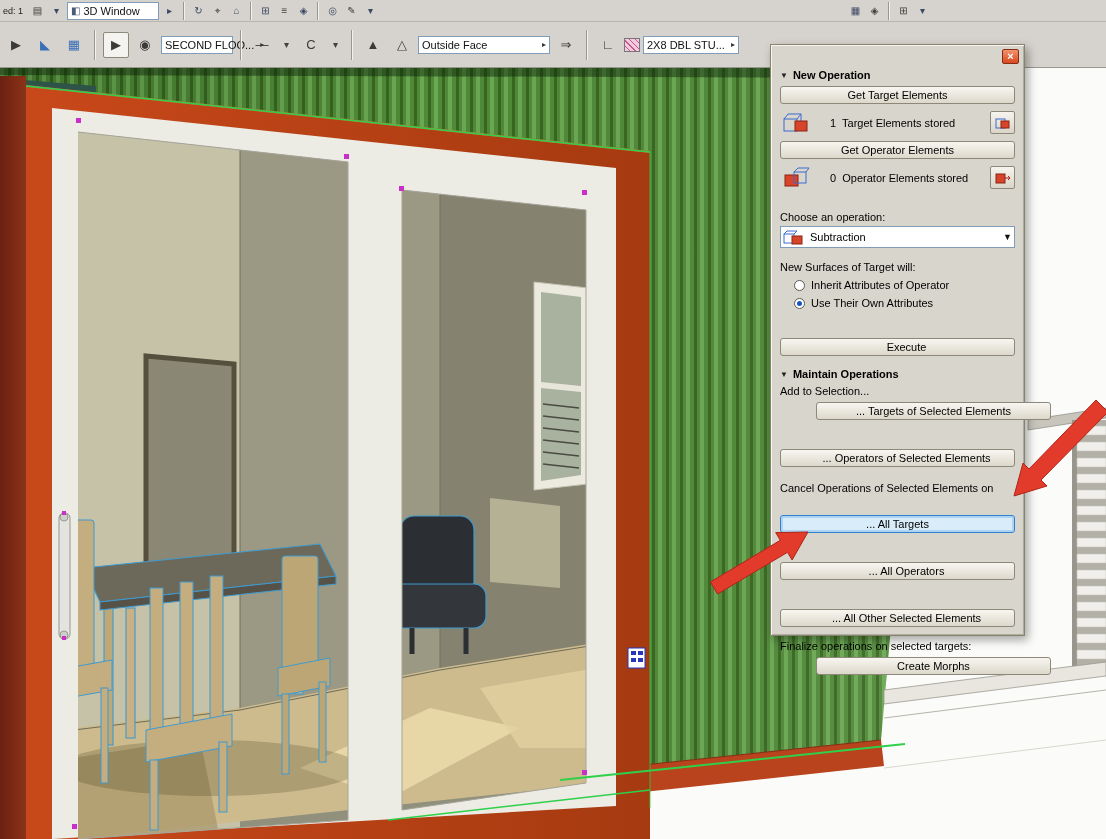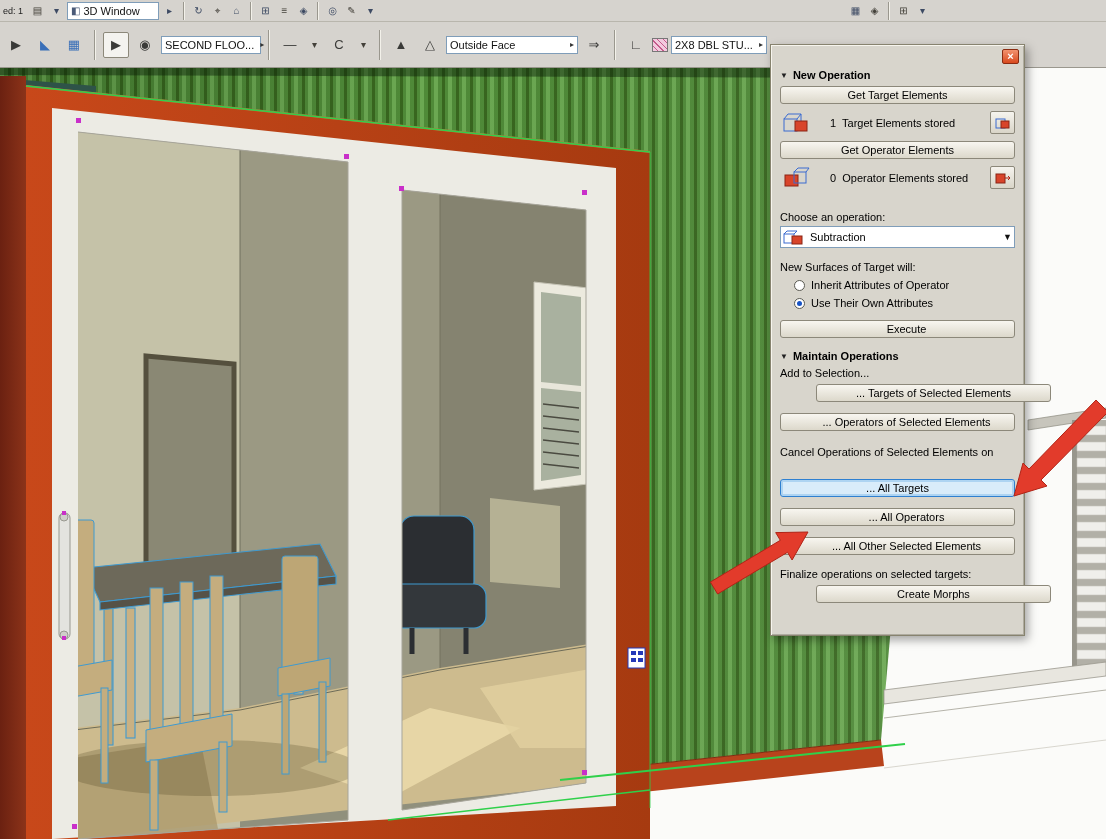--- a/index.html
+++ b/index.html
@@ -59,21 +59,21 @@
   .mini-btn { margin-left:auto; width:25px; height:23px; background:linear-gradient(#f6f4ee,#d9d5c8);
               border:1px solid #8c887a; border-radius:2px; display:flex; align-items:center; justify-content:center; }
   .plabel { margin-top:20px; }
   .dropdown { margin-top:3px; height:22px; background:#fff; border:1px solid #7f9db9;
               display:flex; align-items:center; gap:5px; padding:0 2px; }
   .dropdown .dcaret { margin-left:auto; font-size:9px; color:#111; }
   .radio-row { display:flex; align-items:center; gap:6px; margin:6px 0 0 14px; }
   .radio { width:11px; height:11px; border-radius:50%; border:1px solid #5a5a52; background:#fff; position:relative; }
   .radio.checked::after { content:""; position:absolute; left:2px; top:2px; width:5px; height:5px;
                           border-radius:50%; background:#1753c4; }
-  .mt3{margin-top:21px;} .mt5{margin-top:5px;margin-left:36px;} .mt11{margin-top:11px;padding-left:18px;} .mt12{margin-top:12px;}
+  .mt3{margin-top:21px;} .mt5{margin-top:5px;margin-left:36px;} .mt11{margin-top:29px;padding-left:18px;} .mt12{margin-top:12px;}
   .mt13{margin-top:13px;} .mt15{margin-top:15px;}
 
   
   .overlay { position:absolute; left:0; top:0; width:1106px; height:839px; z-index:30; pointer-events:none; }
 </style>
 </head>
 <body>
 
 <div class="app">
 
@@ -111,21 +111,21 @@
     <span class="tbtn">▶</span>
     <span class="tbtn blue">
         <span class="blue">◣</span>
       </span>
     <span class="tbtn">
         <span class="blue">▦</span>
       </span>
     <span class="sep2"></span>
     <span class="tbtn active">▶</span>
     <span class="tbtn">◉</span>
-    <div class="combo" style="width:100px">
+    <div class="combo" style="width:72px">
       <span>SECOND FLOO...</span>
       <span class="caret">▸</span>
     </div>
     <span class="sep2"></span>
     <span class="tbtn">—</span>
     <span class="icon16">▾</span>
     <span class="tbtn">C</span>
     <span class="icon16">▾</span>
     <span class="sep2"></span>
     <span class="tbtn">▲</span>

